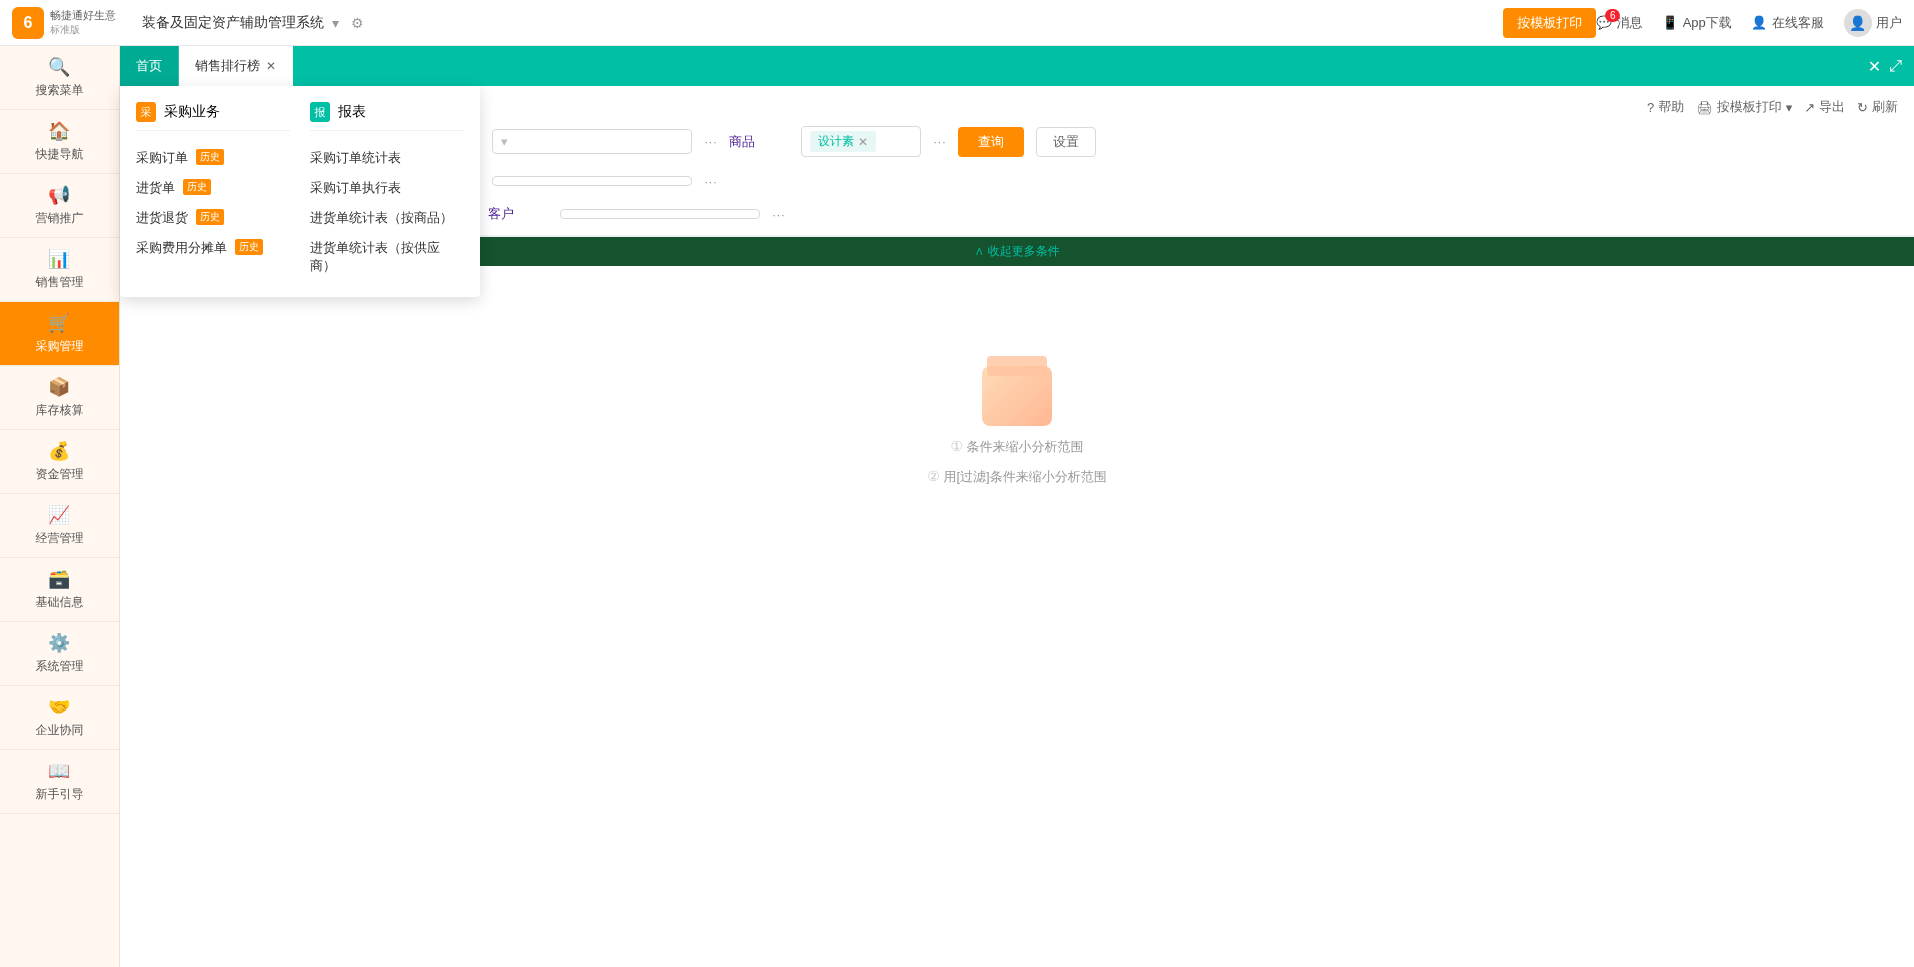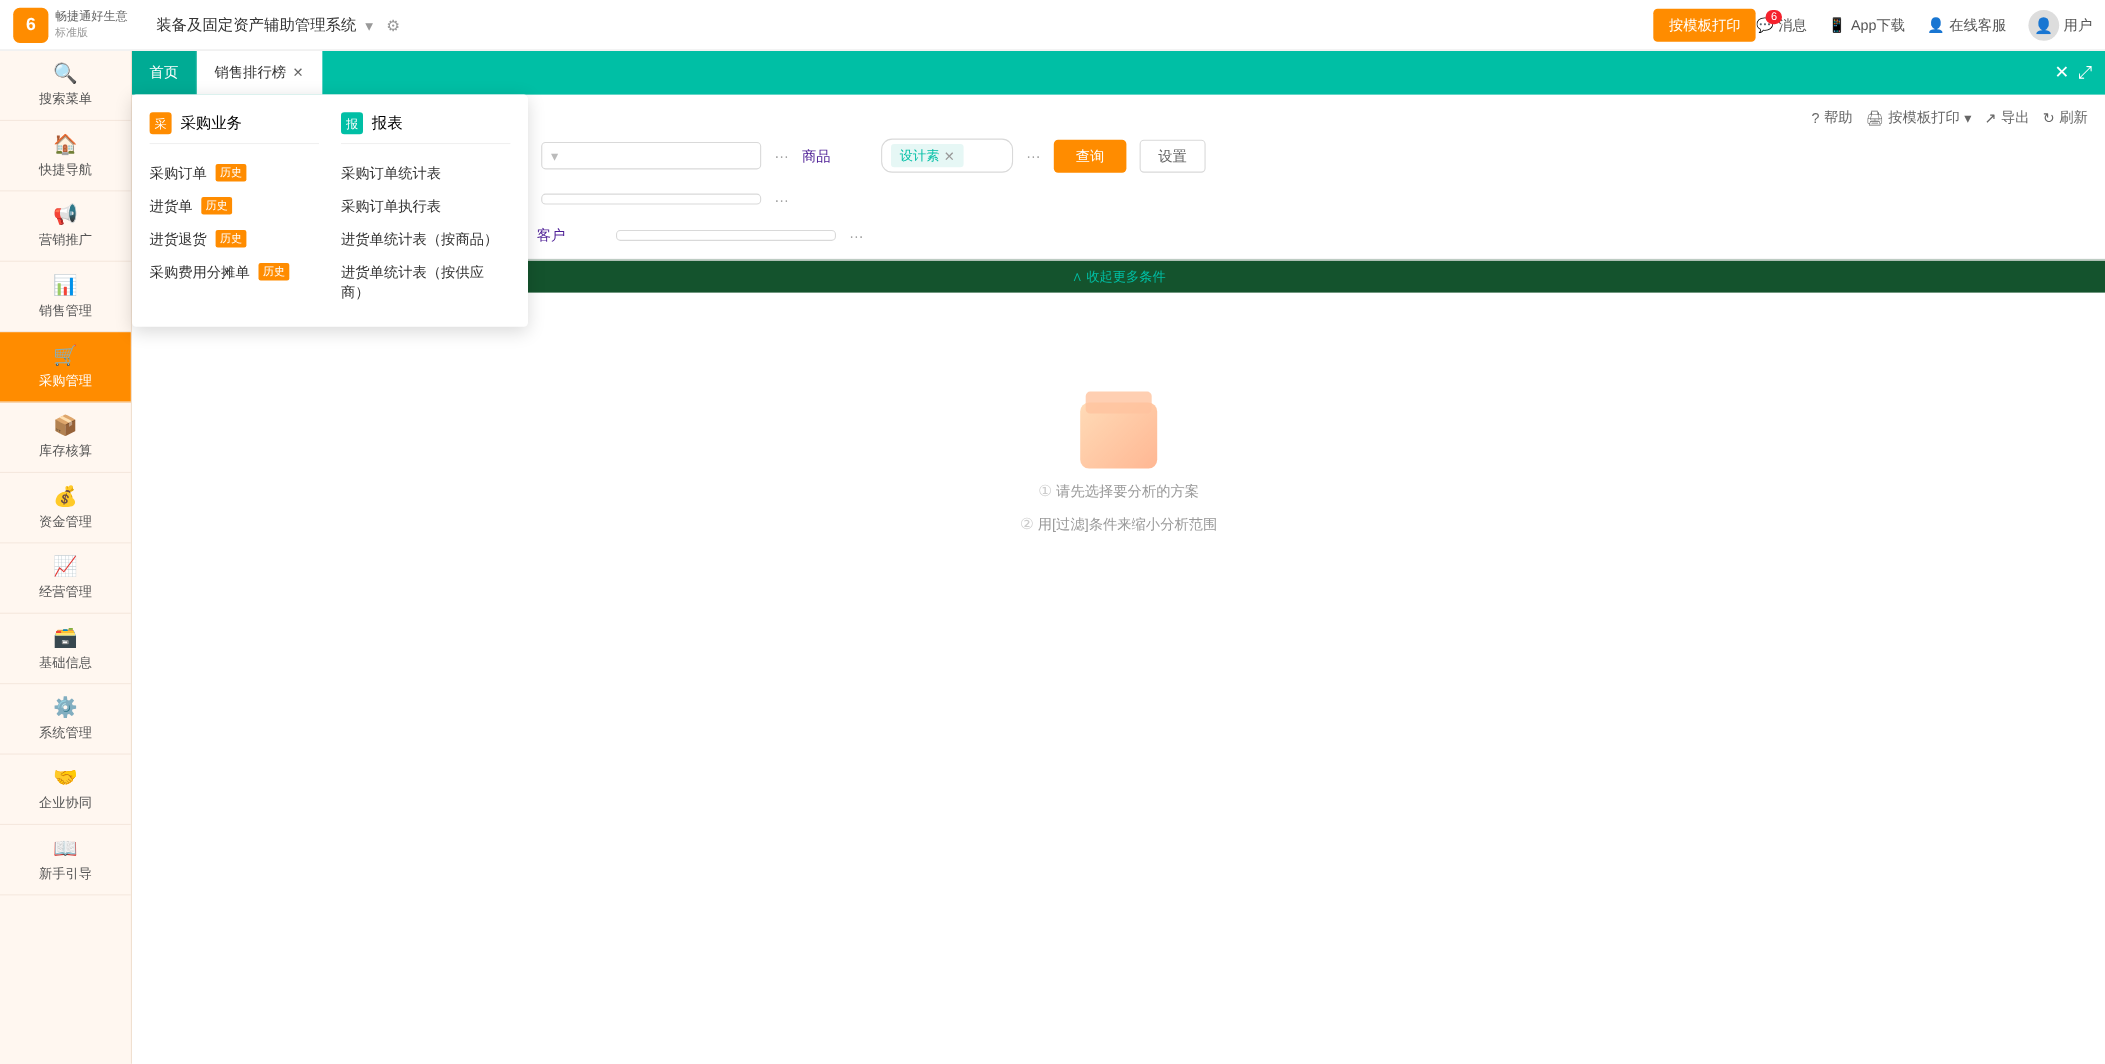--- a/index.html
+++ b/index.html
@@ -455,21 +455,21 @@
           <span style="margin-left:4px;color:#333">2024-12-31</span>
         </div>
 
         <span class="filter-label">单据状态</span>
         <div class="filter-input" style="min-width:200px;">
           <span style="color:#bbb">▾</span>
         </div>
         <span class="filter-dots">···</span>
 
         <span class="filter-label">商品</span>
-        <div class="filter-input" style="min-width:120px;border-radius:10px;">
+        <div class="filter-input" style="min-width:120px;">
           <span class="filter-tag">
             <span>设计素</span>
             <span class="filter-tag-close">✕</span>
           </span>
         </div>
         <span class="filter-dots">···</span>
 
         <button class="query-btn">查询</button>
         <button class="settings-btn">设置</button>
       </div>
@@ -500,21 +500,21 @@
       <span>∧ </span>
       <span>收起更多条件</span>
     </div>
 
     <div class="empty-state">
       <div class="empty-illustration">
         <div class="empty-box"></div>
       </div>
       <div class="empty-text">
         <span style="color:#ccc;font-size:14px;">①</span>
-        <span>请先选择要分析的方案</span>
+        <span>条件来缩小分析范围</span>
       </div>
       <div class="empty-text">
         <span style="color:#ccc;font-size:14px;">②</span>
         <span>用[过滤]条件来缩小分析范围</span>
       </div>
     </div>
   </div>
 </div>
 
 <div class="dropdown-menu">

